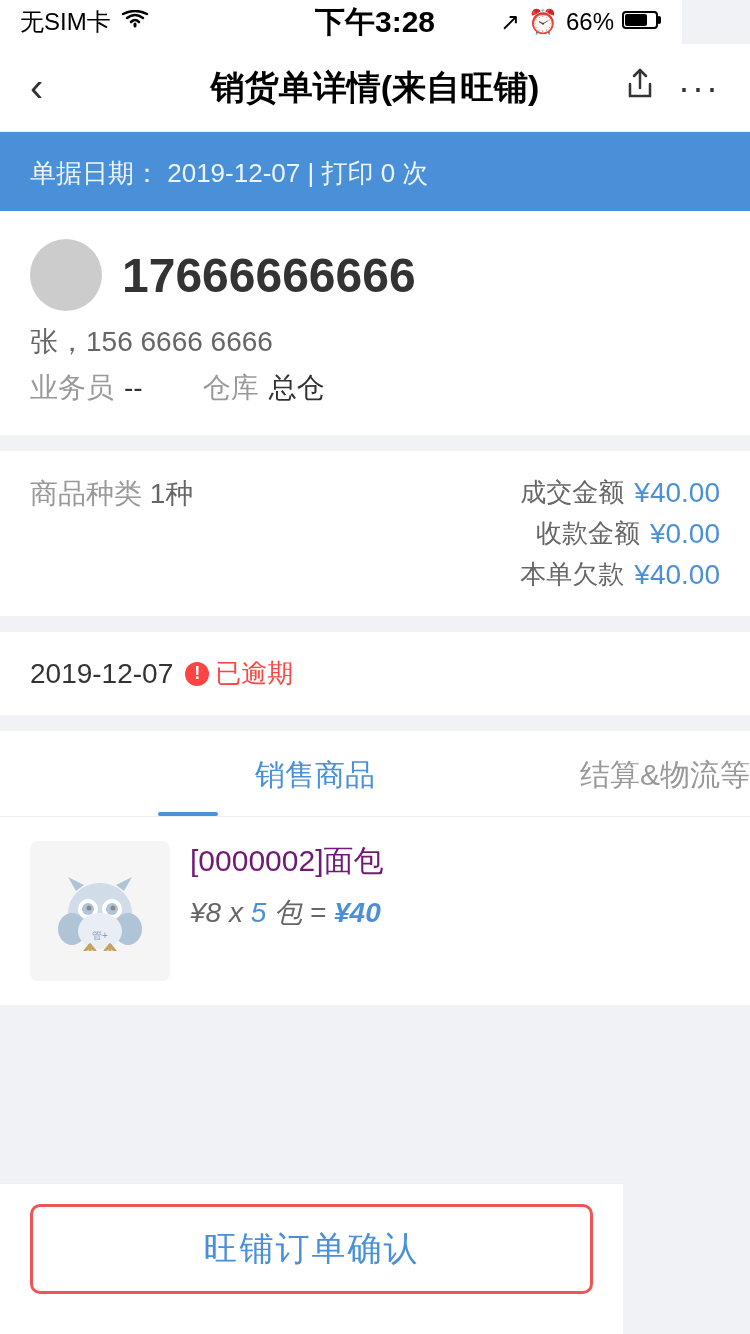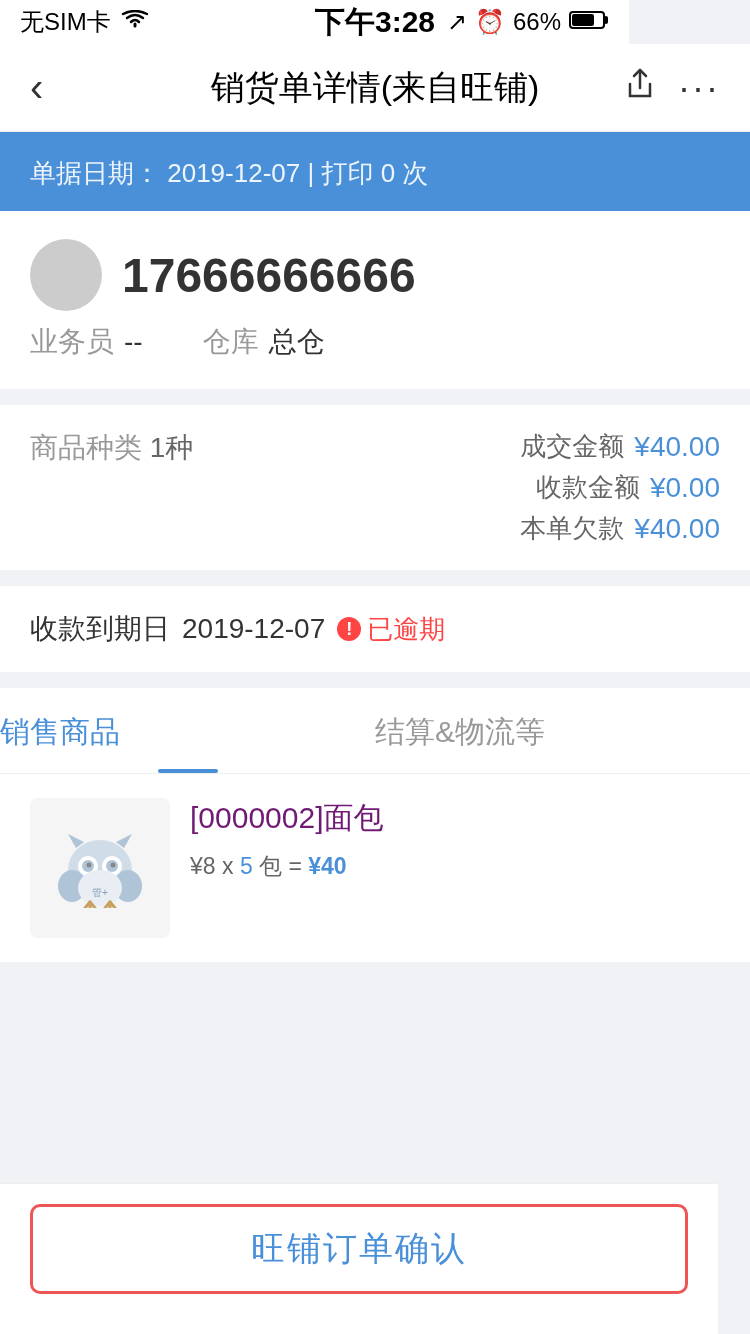--- a/index.html
+++ b/index.html
@@ -8,21 +8,21 @@
       width: 750px;
       min-height: 1334px;
       font-family: -apple-system, "PingFang SC", "Helvetica Neue", Arial, sans-serif;
       background: #f0f2f5;
       font-size: 28px;
       color: #333;
     }
 
     
     .status-bar {
-      width: 629px;
+      width: 682px;
       height: 44px;
       background: #fff;
       display: flex;
       align-items: center;
       justify-content: space-between;
       padding: 0 20px;
       font-size: 24px;
       color: #000;
     }
     .status-left { display: flex; align-items: center; gap: 10px; }
@@ -35,21 +35,21 @@
       height: 88px;
       background: #fff;
       display: flex;
       align-items: center;
       justify-content: space-between;
       padding: 0 30px;
       border-bottom: 1px solid #eee;
     }
     .nav-title {
       font-size: 34px;
-      font-weight: 400;
+      font-weight: 700;
       color: #000;
       position: absolute;
       left: 50%;
       transform: translateX(-50%);
     }
     .nav-back {
       font-size: 40px;
       color: #333;
       cursor: pointer;
     }
@@ -221,21 +221,21 @@
     .tabs-section {
       background: #fff;
       margin-bottom: 0;
     }
     .tabs-header {
       display: flex;
       border-bottom: 1px solid #eee;
     }
     .tab-item {
       flex: 1;
-      text-align: left;
+      text-align: right;
       padding: 24px 0 20px;
       font-size: 30px;
       color: #999;
       cursor: pointer;
       position: relative;
     }
     .tab-item.active {
       color: #4a90d9;
     }
     .tab-item.active::after {
@@ -271,31 +271,32 @@
     }
     .product-info {
       flex: 1;
     }
     .product-name {
       font-size: 30px;
       color: #701a75;
       margin-bottom: 12px;
     }
     .product-price {
-      font-size: 23px;
+      font-size: 28px;
       color: #666;
+      font-style: italic;
     }
     .product-price .qty { color: #4a90d9; }
     .product-price .total { color: #4a90d9; font-weight: 600; }
 
     
     .bottom-bar {
       position: fixed;
       bottom: 0;
-      width: 718px;
+      width: 623px;
       background: #fff;
       padding: 20px 30px 40px;
       border-top: 1px solid #eee;
     }
     .confirm-btn {
       width: 100%;
       height: 90px;
       background: #fff;
       border: 3px solid #e55;
       border-radius: 10px;
@@ -364,20 +365,21 @@
     <div class="avatar">
       <span class="avatar-icon">
         <svg width="48" height="48" viewBox="0 0 48 48" fill="none">
           <circle cx="24" cy="18" r="10" fill="#ccc"></circle>
           <path d="M6 44 Q6 30 24 30 Q42 30 42 44" fill="#ccc"></path>
         </svg>
       </span>
     </div>
     <span class="customer-name">17666666666</span>
   </div>
+  <div class="customer-detail">张，156 6666 6666</div>
   <div class="customer-meta">
     <div class="meta-item">
       <span class="meta-label">业务员</span>
       <span class="meta-value">--</span>
     </div>
     <div class="meta-item">
       <span class="meta-label">仓库</span>
       <span class="meta-value">总仓</span>
     </div>
   </div>
@@ -400,21 +402,20 @@
       <span class="amount-value">¥0.00</span>
     </div>
     <div class="amount-row">
       <span class="amount-label">本单欠款</span>
       <span class="amount-value">¥40.00</span>
     </div>
   </div>
 </div>
 
 <div class="due-section">
-  <span>收款到期日</span>
   <span>2019-12-07</span>
   <div class="overdue-badge">
     <div class="overdue-dot">!</div>
     <span>已逾期</span>
   </div>
 </div>
 
 <div class="tabs-section">
   <div class="tabs-header">
     <div class="tab-item active">

